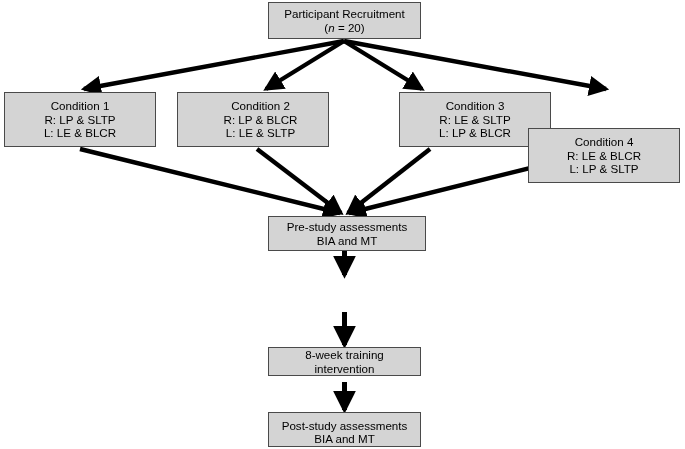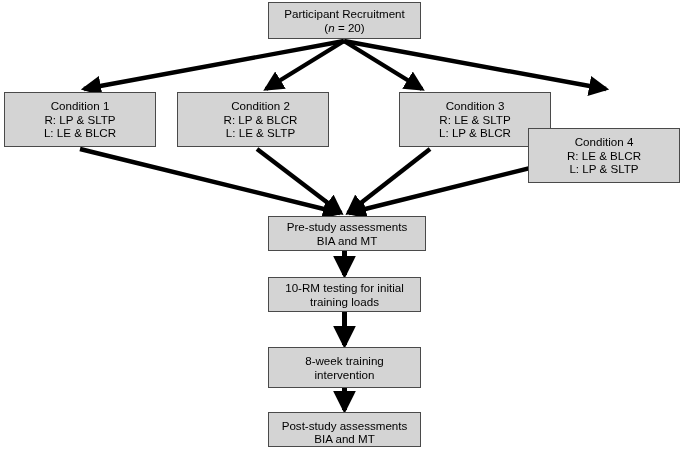--- a/index.html
+++ b/index.html
@@ -51,21 +51,21 @@
     left: 268px; top: 2px; width: 153px; height: 37px;
   }
   
   #node-condition-1 { left: 4px;   top: 92px; width: 152px; height: 55px; text-align: right; }
   #node-condition-2 { left: 177px; top: 92px; width: 152px; height: 55px; padding-left: 15px; }
   #node-condition-3 { left: 352px; top: 92px; width: 152px; height: 55px; margin-left: 47px; }
   #node-condition-4 { left: 528px; top: 92px; width: 152px; height: 55px; margin-top: 36px; }
   
   #node-pre-study   { left: 268px; top: 216px; width: 158px; height: 35px; }
   #node-rm-testing  { left: 268px; top: 277px; width: 153px; height: 35px; }
-  #node-training    { left: 268px; top: 347px; width: 153px; height: 41px; }
+  #node-training    { left: 268px; top: 347px; width: 153px; height: 29px; }
   #node-post-study  { left: 268px; top: 412px; width: 153px; height: 35px; justify-content: flex-end; }
 
   .italic-n { font-style: italic; }
 </style>
 </head>
 <body>
 
 <div id="flow-root">
 
   <svg class="arrow-layer" viewBox="0 0 685 449" width="685" height="449" xmlns="http://www.w3.org/2000/svg">
@@ -123,24 +123,20 @@
     <span class="line">Condition 4</span>
     <span class="line">R: LE &amp; BLCR</span>
     <span class="line">L: LP &amp; SLTP</span>
   </div>
 
   <div class="node" id="node-pre-study">
     <span class="line">Pre-study assessments</span>
     <span class="line">BIA and MT</span>
   </div>
 
-  <div class="node" id="node-rm-testing">
-    <span class="line">10-RM testing for initial</span>
-    <span class="line">training loads</span>
-  </div>
 
   <div class="node" id="node-training">
     <span class="line">8-week training</span>
     <span class="line">intervention</span>
   </div>
 
   <div class="node" id="node-post-study">
     <span class="line">Post-study assessments</span>
     <span class="line">BIA and MT</span>
   </div>

